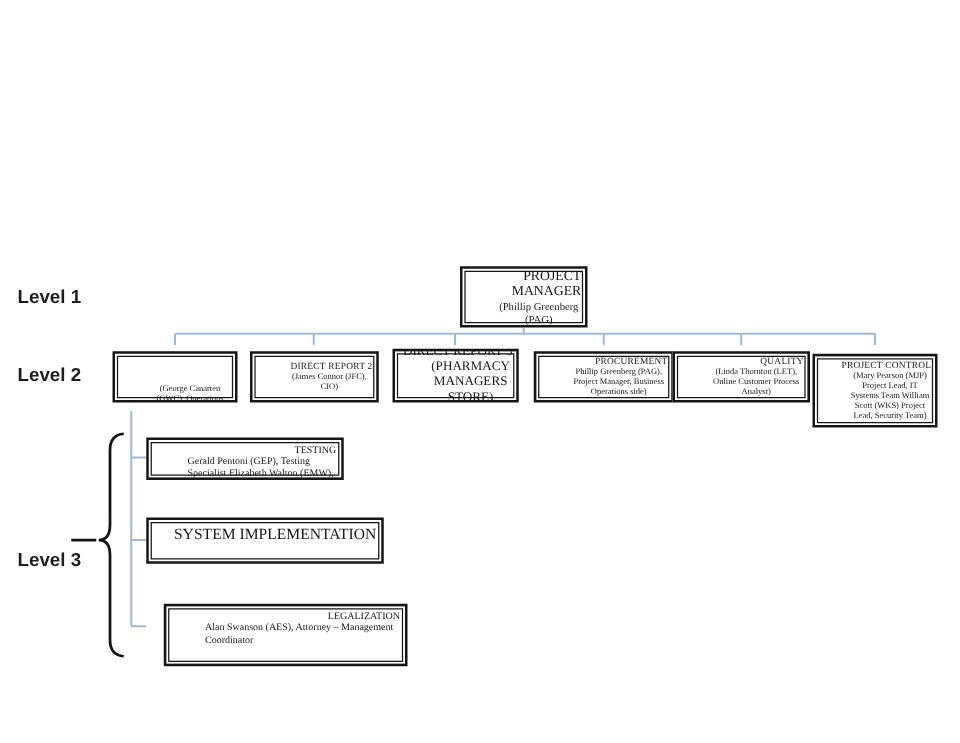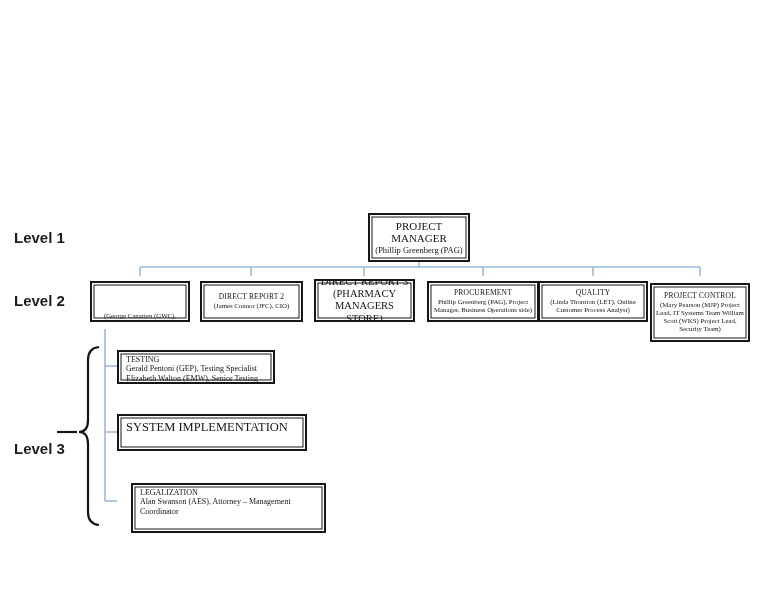--- a/index.html
+++ b/index.html
@@ -14,22 +14,22 @@
   .org-box{position:absolute;background:#fff;border:2px solid #161616;
            box-shadow:inset 0 0 0 1.5px #ffffff, inset 0 0 0 2.5px #161616;
            display:flex;flex-direction:column;justify-content:center;
            text-align:center;box-sizing:border-box;overflow:hidden;padding:2px 3px;}
   
   .org-box::before{content:"";position:absolute;z-index:-1;background:var(--bar,#7BA4D6);
            top:-9px;bottom:-9px;left:5px;right:5px;}
   .mgr::before{top:-9px;bottom:-6px;left:9px;right:9px;}
   .bar-t::before{top:-9px;bottom:4px;}
   .l3::before{top:-8px;bottom:-8px;left:6px;right:-9px;}
-  .bt{line-height:1.15;}
-  .bs{line-height:1.18;}
+  .bt{line-height:1.15;text-align:right;}
+  .bs{line-height:1.18;padding-left:24px;}
   .mgr .bt{font-size:11px;}
   .mgr .bs{font-size:8.5px;}
   .sm .bt{font-size:7.5px;letter-spacing:.2px;}
   .sm .bs{font-size:6.8px;}
   .dr3 .bt,.dr3 .bs{font-size:10.5px;}
   .l3{text-align:left;padding:3px 4px 3px 7px;justify-content:flex-start;}
   .l3 .bt,.l3 .bs{font-size:8px;}
   .l3.big .bt,.l3.big .bs{font-size:12.5px;line-height:1.3;}
 </style>
 </head>

